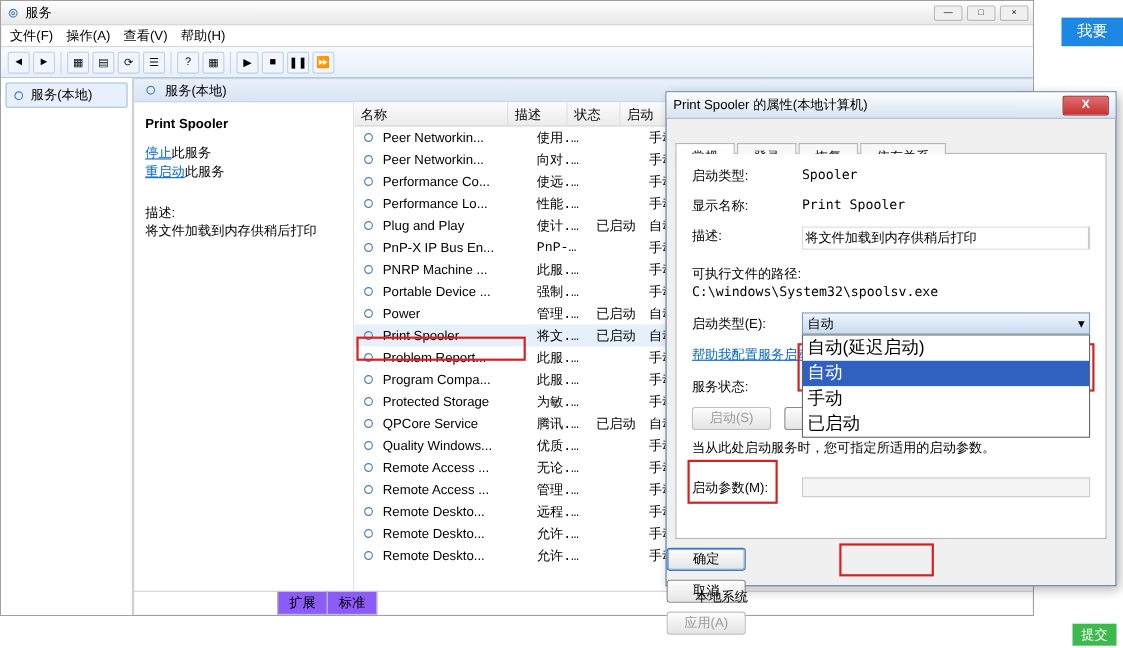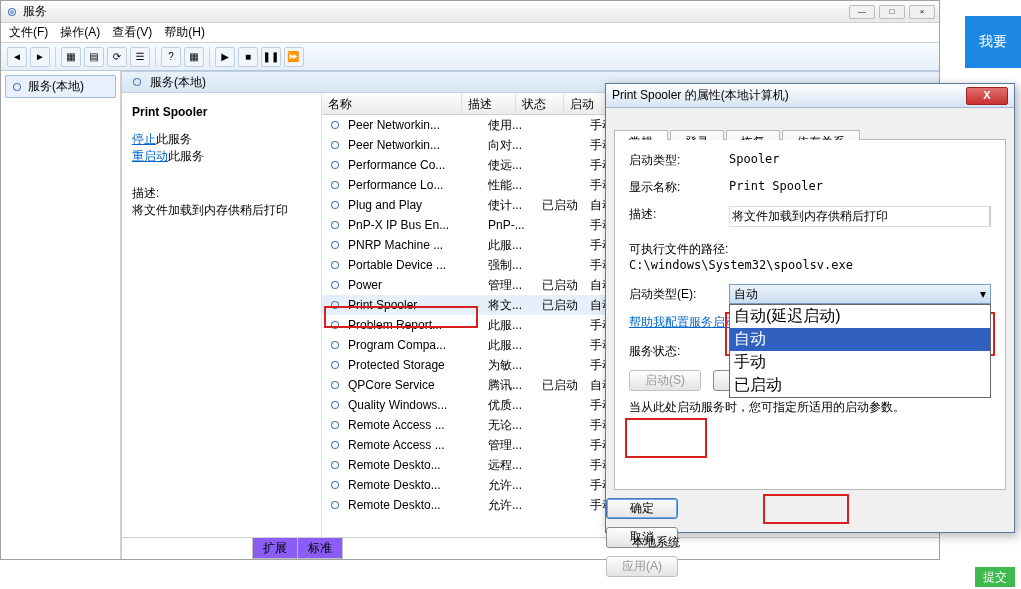--- a/index.html
+++ b/index.html
@@ -35,21 +35,21 @@
 .details-label { margin-top: 20px; }
 
 .list-pane { flex: 1; position: relative; overflow:hidden;}
 .list-header { display: flex; height: 22px; background: linear-gradient(#fcfcfc,#ececec); border-bottom: 1px solid #d0d0d0; position: sticky; top: 0; }
 .list-header .col { padding: 3px 6px; border-right: 1px solid #e0e0e0; font-size: 12px; }
 .list-rows { overflow-y: auto; height: calc(100% - 22px); }
 .row { display: flex; align-items: center; height: 20px; padding: 0 2px; }
 .row .cell { padding: 0 6px; white-space: nowrap; overflow: hidden; text-overflow: ellipsis; font-size: 12px; }
 .row .gi { width: 14px; height: 14px; flex-shrink: 0; margin-left: 4px; }
 .col-name { width: 140px; }
-.col-desc { width: 54px; }
+.col-desc { width: 54px; font-family: Liberation Mono, monospace; }
 .col-status { width: 48px; }
 .col-start { width: 44px; }
 .row.sel { background: #e6f0fa; }
 .highlight-row { border: 2px solid #d82020; position: absolute; pointer-events: none; }
 
 .tabs-footer { height: 22px; border-top: 1px solid #d0d0d0; display: flex; padding-left: 130px; }
 .footer-tab { padding: 2px 10px; border: 1px solid #c0c0c0; border-top: none; font-size: 12px; background: #8b5cf6; margin-right:-1px;}
 
 
 .dialog { position: absolute; top: 83px; left: 605px; width: 410px; height: 450px; background: #f0f0f0; border: 1px solid #5a7aa0; box-shadow: 3px 3px 10px rgba(0,0,0,0.3); }
@@ -72,21 +72,21 @@
 .red-box { border: 2px solid #d82020; position: absolute; pointer-events: none; }
 .btn-row { display: flex; gap: 12px; margin-top: 8px; }
 .dbtn { width: 72px; height: 21px; border: 1px solid #8a8a8a; background: linear-gradient(#fdfdfd,#e4e4e4); border-radius: 3px; font-size: 12px; text-align: center; line-height: 19px; }
 .dbtn.dis { color: #999; border-color: #c0c0c0; }
 .dbtn.primary { border-color: #4a78b8; box-shadow: 0 0 0 1px #6fa8e8 inset; }
 .dlg-footer-btns { display: flex; gap: 8px; justify-content: flex-end; padding: 0 14px 10px 0; flex-direction: column; }
 .helptext { margin-top: 10px; }
 .helplink { color: #0066cc; text-decoration: underline; }
 
 
-.right-panel { position: absolute; right: 0; top: 16px; width: 56px; height: 52px; background: #1d87e4; color: #fff; font-size: 14px; display:flex; align-items:center; justify-content:center; }
+.right-panel { position: absolute; right: 0; top: 16px; width: 56px; height: 26px; background: #1d87e4; color: #fff; font-size: 14px; display:flex; align-items:center; justify-content:center; }
 .bot-btn { position:absolute; right:6px; bottom:2px; width:40px; height:20px; background:#3eb94e; color:#fff; font-size:12px; display:flex; align-items:center; justify-content:center;}
 
 svg.gear { fill: none; stroke: #5080c0; stroke-width: 1.2; }
 </style>
 </head>
 <body>
 
 <div class="main-window">
   <div class="titlebar">
     <svg class="icon gear" viewBox="0 0 16 16">
@@ -410,20 +410,24 @@
     <div class="btn-row">
       <div class="dbtn dis">启动(S)</div>
       <div class="dbtn">停止(T)</div>
       <div class="dbtn dis">暂停(P)</div>
       <div class="dbtn dis">恢复(R)</div>
     </div>
     <div class="red-box" style="top:278px; left:10px; width:82px; height:40px;"></div>
 
     <div style="margin-top:8px;">当从此处启动服务时，您可指定所适用的启动参数。</div>
 
+    <div class="form-row" style="margin-top:18px; align-items:center;">
+      <div class="form-label">启动参数(M):</div>
+      <input style="flex: 1 1 0%; height: 18px; border: 1px solid rgb(204, 204, 204); background: rgb(244, 244, 244);" disabled="">
+    </div>
   </div>
   <div class="dlg-footer-btns">
     <div class="dbtn primary">确定</div>
     <div class="dbtn">取消</div>
     <div class="dbtn dis">应用(A)</div>
   </div>
   <div class="red-box" style="top:410px; left:157px; width:86px; height:30px;"></div>
 </div>
 
 <div style="position:absolute; top:534px; left:632px; font-size:12px;">本地系统</div>

